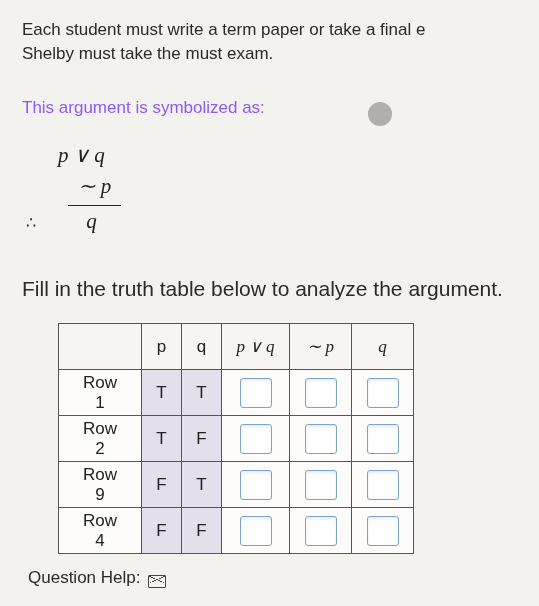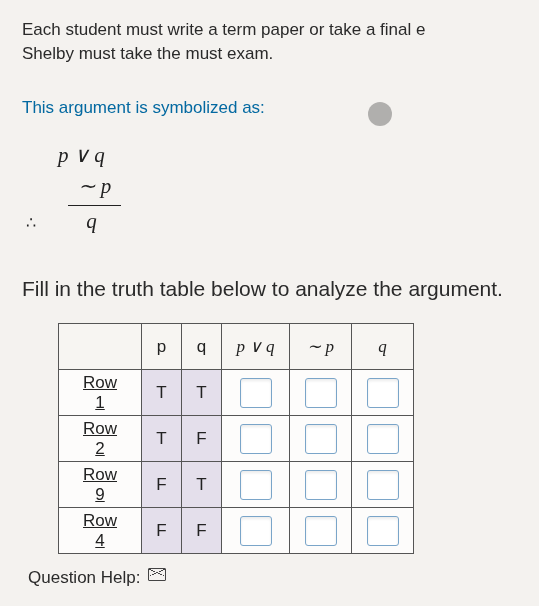--- a/index.html
+++ b/index.html
@@ -15,21 +15,21 @@
     }
     .problem-text {
       font-size: 17px;
       line-height: 1.4;
       color: #2a2a2a;
       margin-bottom: 32px;
       white-space: nowrap;
     }
     .symbolized-label {
       font-size: 17px;
-      color: #0369a1;
+      color: #8b5cf6;
       margin-bottom: 22px;
     }
     .status-dot {
       position: absolute;
       top: 102px;
       left: 368px;
       width: 24px;
       height: 24px;
       border-radius: 50%;
       background: #b0afad;
@@ -71,21 +71,20 @@
       background: #f7f5f2;
       padding: 6px 10px;
     }
     table.truth th.ital, table.truth td.ital {
       font-family: 'Cambria Math','Times New Roman',serif;
       font-style: italic;
     }
     table.truth td.rowlabel {
       padding: 0 24px;
       font-family: 'Segoe UI', sans-serif;
-      text-decoration: underline;
     }
     table.truth td.pq {
       width: 40px;
       background: #e4dfeb;
       font-family: 'Segoe UI', sans-serif;
     }
     table.truth td.inputcell {
       width: 62px;
       background: #fdfcfb;
     }
@@ -99,21 +98,21 @@
       font-size: 15px;
       outline: none;
       box-shadow: inset 0 2px 3px rgba(0,0,0,0.08);
     }
     .question-help {
       margin-top: 14px;
       margin-left: 6px;
       font-size: 17px;
       color: #2a2a2a;
       display: flex;
-      align-items: flex-start;
+      align-items: flex-end;
       gap: 8px;
     }
     .mail-icon {
       display: inline-block;
       width: 18px;
       height: 13px;
       border: 1.5px solid #444;
       border-radius: 1px;
       position: relative;
     }

